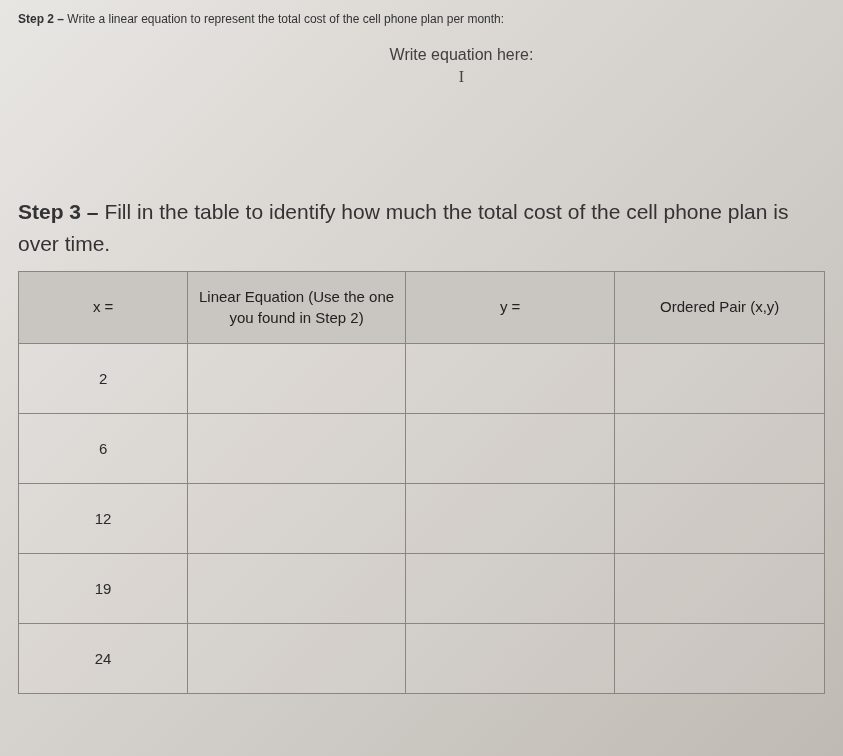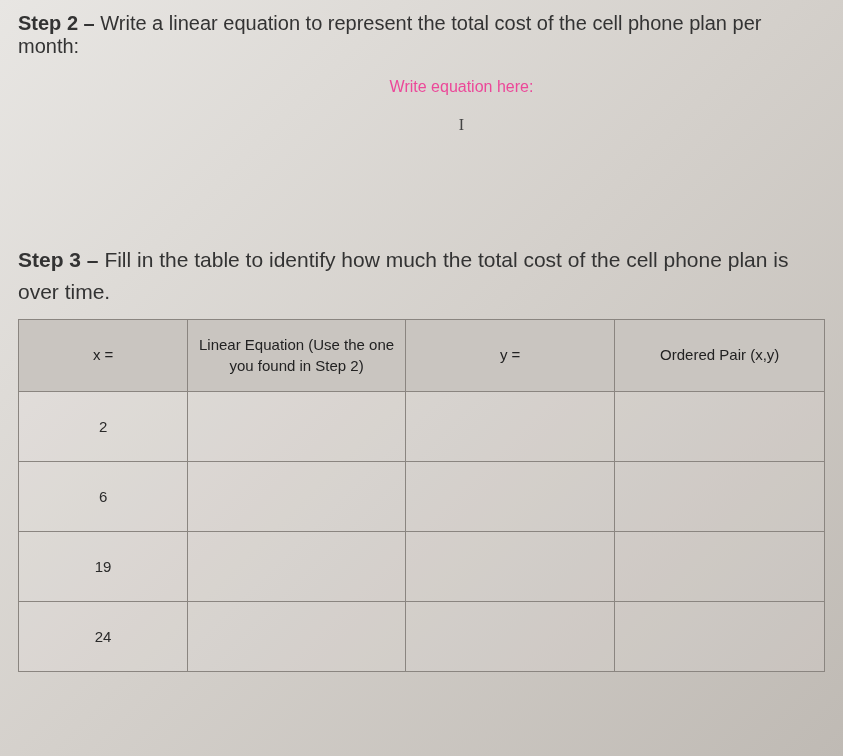--- a/index.html
+++ b/index.html
@@ -10,34 +10,34 @@
     body {
       font-family: Arial, Helvetica, sans-serif;
       background: linear-gradient(135deg, #e8e6e3 0%, #d4d0cb 50%, #bfbab4 100%);
       width: 843px;
       height: 756px;
       padding: 12px 18px;
       color: #2a2a2a;
       overflow: hidden;
     }
     .step-heading {
-      font-size: 20px;
+      font-size: 12px;
       font-weight: normal;
       color: #333;
       margin-bottom: 20px;
     }
     .step-label {
       font-weight: bold;
     }
     .equation-prompt {
       text-align: center;
       font-size: 16px;
-      color: #ec4899;
+      color: #404040;
       margin-left: 80px;
-      margin-bottom: 20px;
+      margin-bottom: 4px;
     }
     .cursor-mark {
       text-align: center;
       font-family: serif;
       font-size: 16px;
       margin-left: 80px;
       color: #444;
       margin-bottom: 110px;
     }
     .step3-heading {
@@ -110,20 +110,26 @@
         <td></td>
         <td></td>
       </tr>
       <tr>
         <td>6</td>
         <td></td>
         <td></td>
         <td></td>
       </tr>
       <tr>
+        <td>12</td>
+        <td></td>
+        <td></td>
+        <td></td>
+      </tr>
+      <tr>
         <td>19</td>
         <td></td>
         <td></td>
         <td></td>
       </tr>
       <tr>
         <td>24</td>
         <td></td>
         <td></td>
         <td></td>

